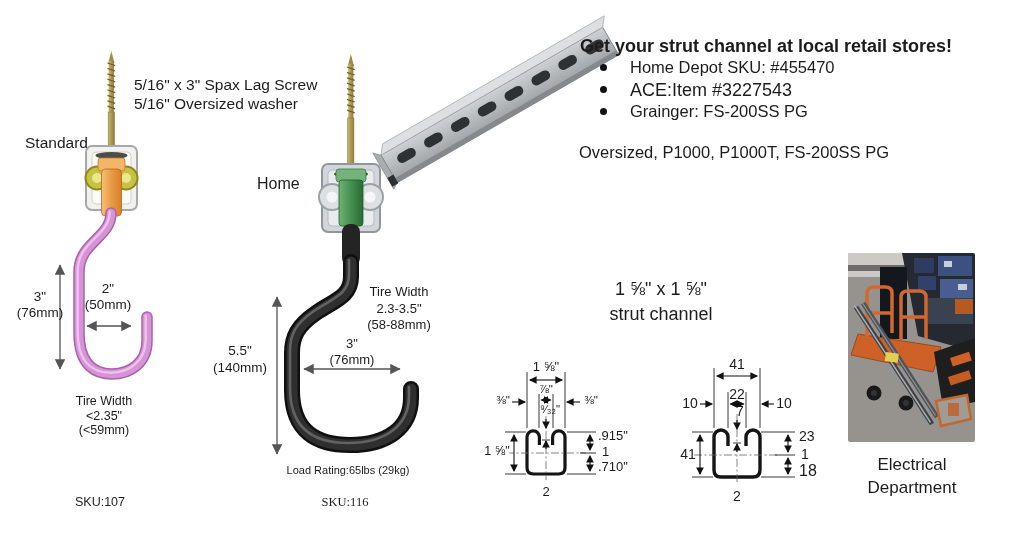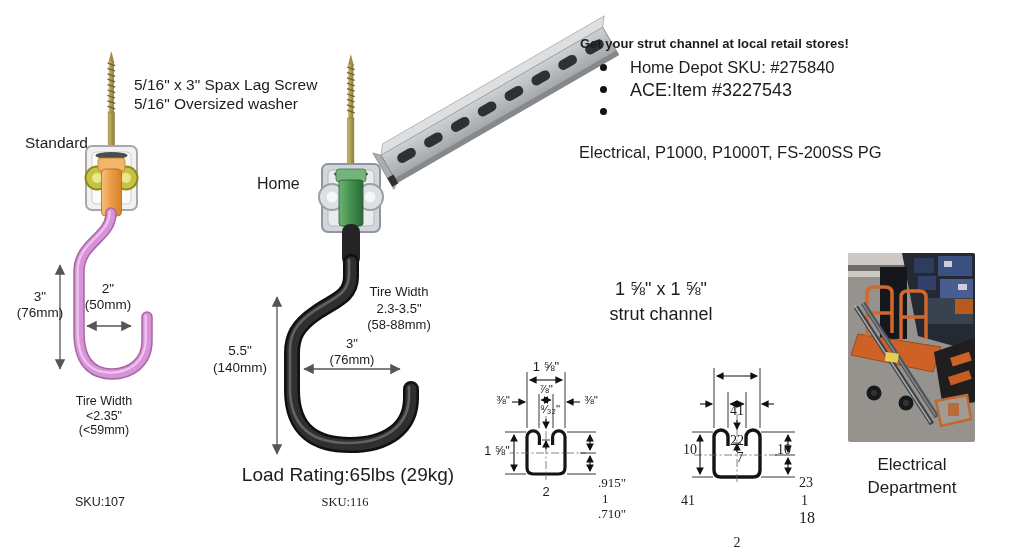--- a/index.html
+++ b/index.html
@@ -1,21 +1,21 @@
 <!DOCTYPE html>
 <html><head>
 <meta charset="utf-8">
 <style>
   html,body{margin:0;padding:0;background:#fff;}
   .canvas{position:relative;width:1024px;height:547px;background:#ffffff;overflow:hidden;
           font-family:"Liberation Sans",sans-serif;}
   .art{position:absolute;left:0;top:0;}
   .L{position:absolute;white-space:nowrap;color:#1c1c1c;font-family:"Liberation Sans",sans-serif;}
   .C{transform:translateX(-50%);text-align:center;}
-  .serif{font-family:Liberation Serif, serif;margin-top:47px;}
+  .serif{font-family:Liberation Sans, sans-serif;}
   .bold{font-weight:bold;}
   .bdot{position:absolute;width:7px;height:7px;border-radius:50%;background:#111;}
 </style>
 </head>
 <body>
 
 <div class="canvas">
 
 <svg class="art" width="1024" height="547" viewBox="0 0 1024 547">
   <defs>
@@ -284,31 +284,32 @@
   <div>(58-88mm)</div>
 </div>
 <div class="L C" style="left:352px;top:336px;font-size:13px;line-height:15.5px;">
   <div>3"</div>
   <div>(76mm)</div>
 </div>
 <div class="L C" style="left:240px;top:343px;font-size:13.5px;line-height:16.5px;">
   <div>5.5"</div>
   <div>(140mm)</div>
 </div>
-<div class="L C" style="left:348px;top:464px;font-size:19px;">Load Rating:65lbs (29kg)</div>
+<div class="L C" style="left:348px;top:464px;font-size:11px;">Load Rating:65lbs (29kg)</div>
 <div class="L C" style="left:345px;top:495px;font-size:12.5px;font-family:Liberation Serif, serif;">SKU:116</div>
 
-<div class="L bold" style="left:580px;top:36px;font-size:13px;">Get your strut channel at local retail stores!</div>
+<div class="L bold" style="left:580px;top:36px;font-size:18px;">Get your strut channel at local retail stores!</div>
 <span class="bdot" style="left:600px;top:64px;"></span>
-<div class="L" style="left:630px;top:58px;font-size:16.5px;">Home Depot SKU: #275840</div>
+<div class="L" style="left:630px;top:58px;font-size:16.5px;">Home Depot SKU: #455470</div>
 <span class="bdot" style="left:600px;top:86px;"></span>
 <div class="L" style="left:630px;top:80px;font-size:18px;">ACE:Item #3227543</div>
 <span class="bdot" style="left:600px;top:108px;"></span>
+<div class="L" style="left:630px;top:102px;font-size:16.5px;">Grainger: FS-200SS PG</div>
 <div class="L" style="left:579px;top:140px;font-size:16.5px;line-height:24px;">
-  <div>Electrical, P1000, P1000T, FS-200SS PG</div>
+  <div>Oversized, P1000, P1000T, FS-200SS PG</div>
 </div>
 
 <div class="L C" style="left:661px;top:277px;font-size:18px;line-height:25px;">
   <div>1 ⅝" x 1 ⅝"</div>
   <div>strut channel</div>
 </div>
 
 <div class="L C" style="left:546px;top:359px;font-size:13px;">1 ⅝"</div>
 <div class="L C" style="left:546px;top:383px;font-size:11.5px;">⅞"</div>
 <div class="L C" style="left:503px;top:394px;font-size:11.5px;">⅜"</div>

